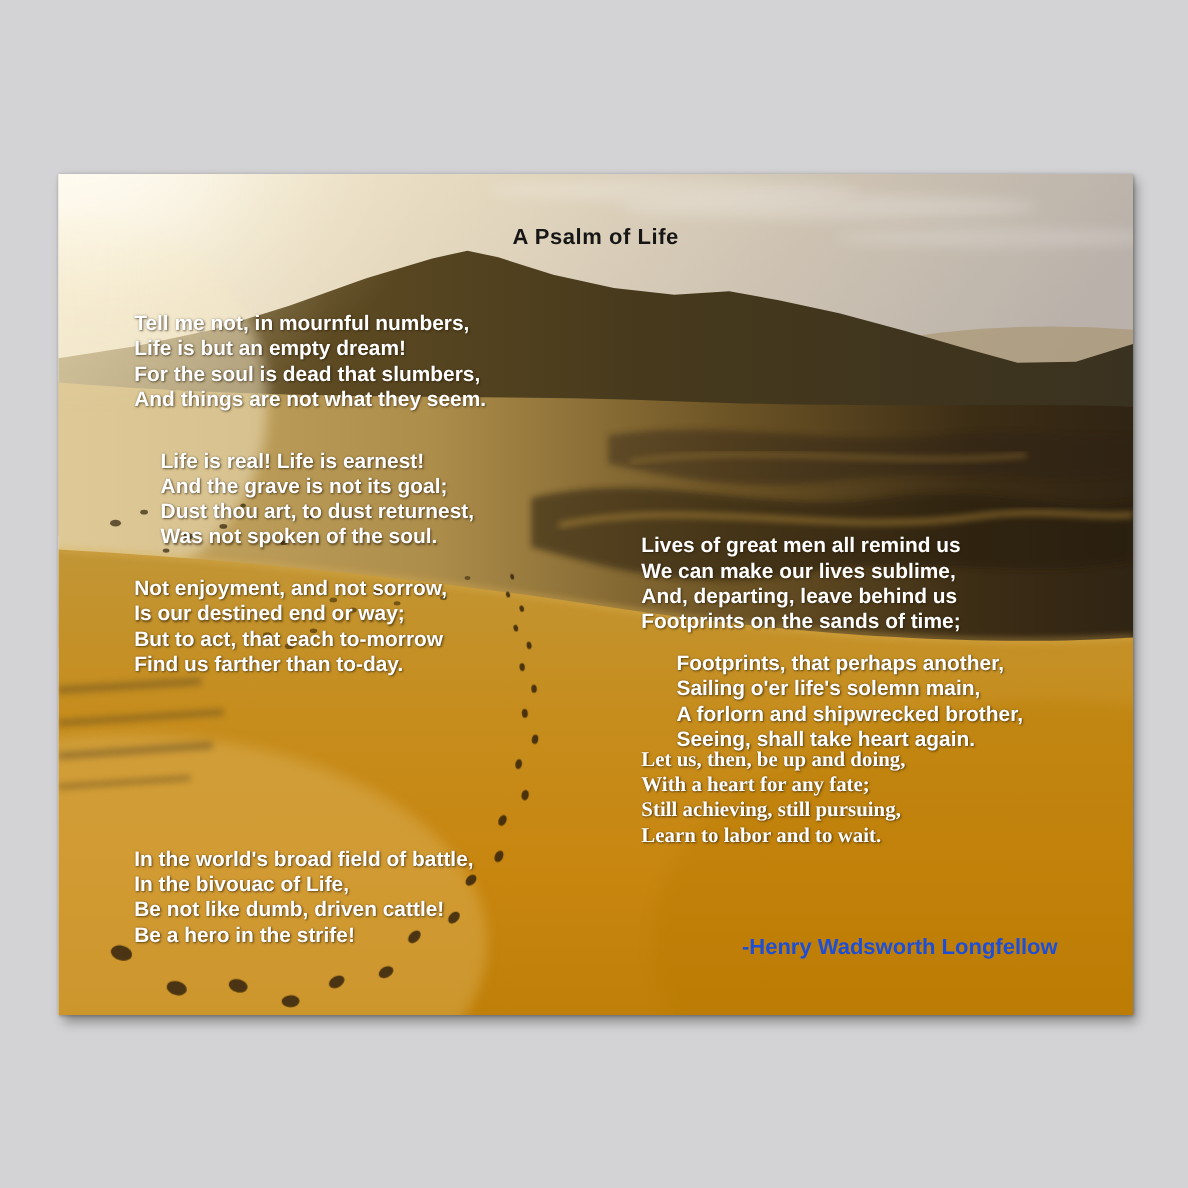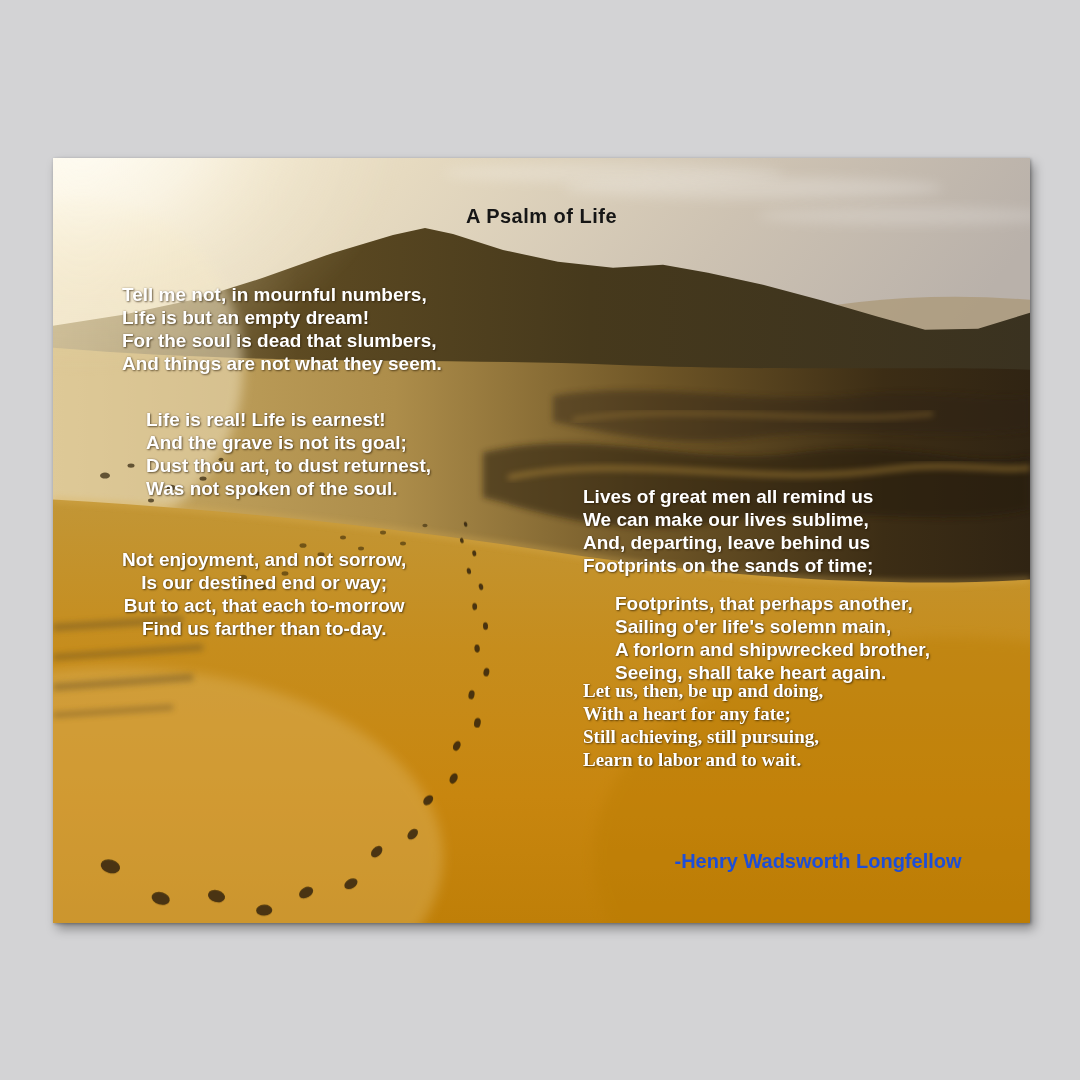--- a/index.html
+++ b/index.html
@@ -19,21 +19,21 @@
     text-align:center;font-weight:bold;font-size:20px;line-height:24px;
     letter-spacing:0.5px;color:#161616;
   }
   .stanza{
     position:absolute;white-space:pre-line;width:max-content;
     font-weight:bold;font-size:19px;line-height:23px;color:#ffffff;
     text-shadow:1px 1px 2px rgba(40,25,0,0.6),0 0 2px rgba(40,25,0,0.3);
   }
   .col-l{left:69px;}
   .col-r{left:530px;}
-  .ls1{top:125px;} .ls2{top:250px;margin-left:24px;} .ls3{top:390px;text-align:center;} .ls4{top:491px;} .ls5{top:612px;}
+  .ls1{top:125px;} .ls2{top:250px;margin-left:24px;} .ls3{top:366px;} .ls4{top:491px;} .ls5{top:612px;}
   .rs1{top:189px;} .rs2{top:310px;margin-top:17px;} .rs3{top:434px;margin-left:32px;} .rs4{top:521px;font-family:Liberation Serif, serif;}
   .attribution{
     position:absolute;left:612px;top:692px;width:306px;text-align:center;
     font-weight:bold;font-size:20px;line-height:22px;color:#1d4ed8;
   }
 </style>
 </head>
 <body>
 
 <div class="poster">
@@ -170,20 +170,24 @@
 For the soul is dead that slumbers,
 And things are not what they seem.</div>
   <div class="stanza col-l ls2">Life is real! Life is earnest!
 And the grave is not its goal;
 Dust thou art, to dust returnest,
 Was not spoken of the soul.</div>
   <div class="stanza col-l ls3">Not enjoyment, and not sorrow,
 Is our destined end or way;
 But to act, that each to-morrow
 Find us farther than to-day.</div>
+  <div class="stanza col-l ls5">In the world's broad field of battle,
+In the bivouac of Life,
+Be not like dumb, driven cattle!
+Be a hero in the strife!</div>
 
   <div class="stanza col-r rs2">Lives of great men all remind us
 We can make our lives sublime,
 And, departing, leave behind us
 Footprints on the sands of time;</div>
   <div class="stanza col-r rs3">Footprints, that perhaps another,
 Sailing o'er life's solemn main,
 A forlorn and shipwrecked brother,
 Seeing, shall take heart again.</div>
   <div class="stanza col-r rs4">Let us, then, be up and doing,

